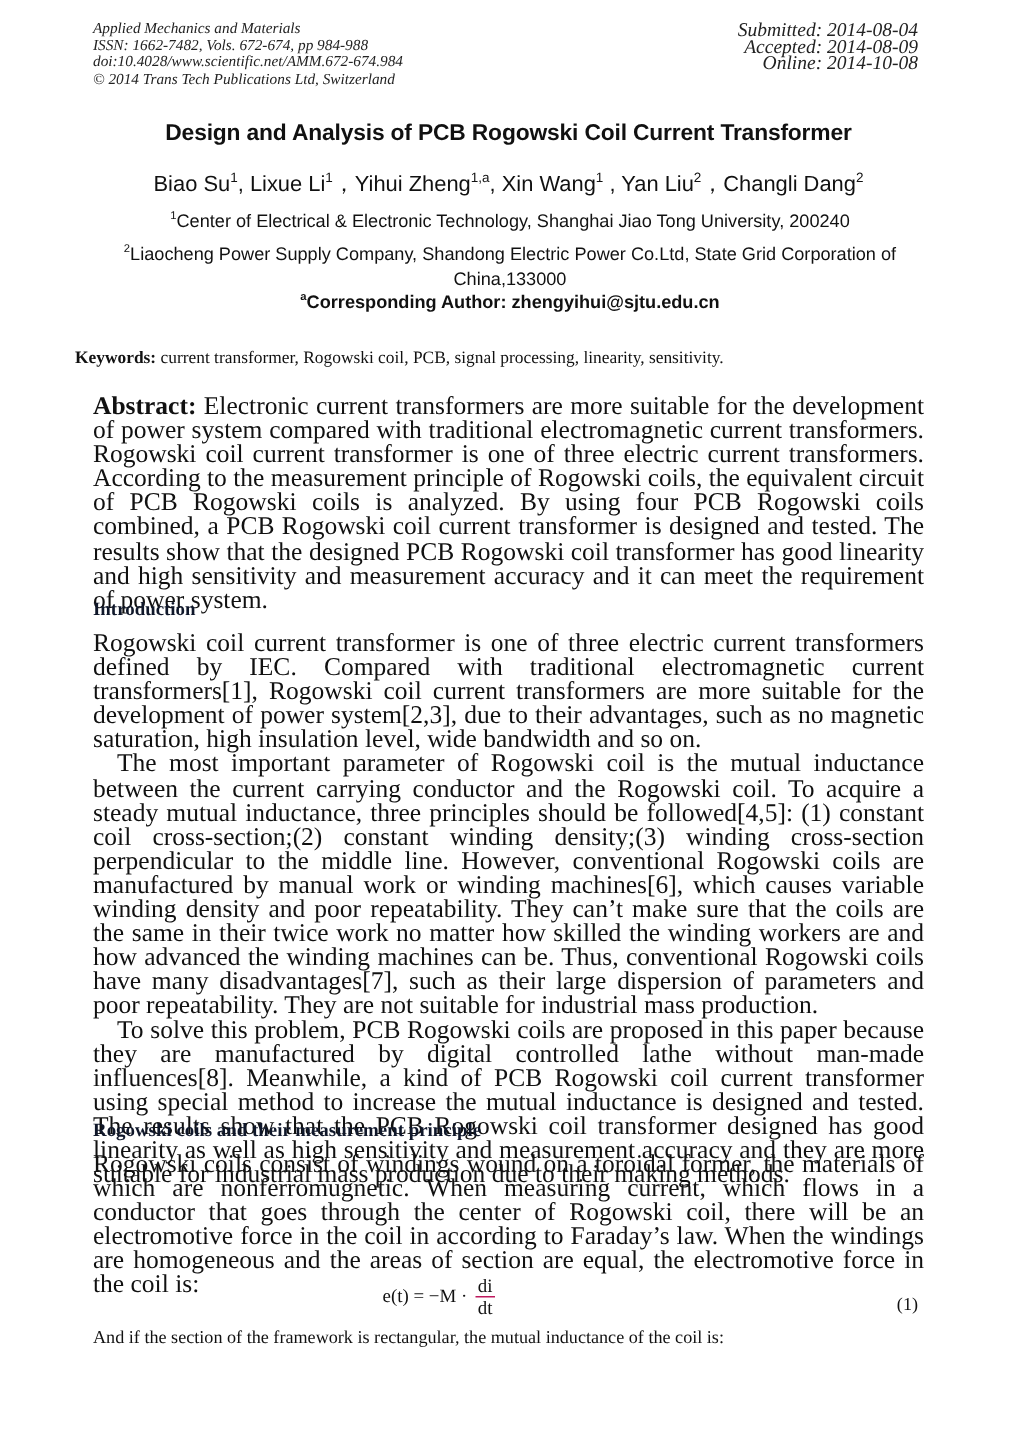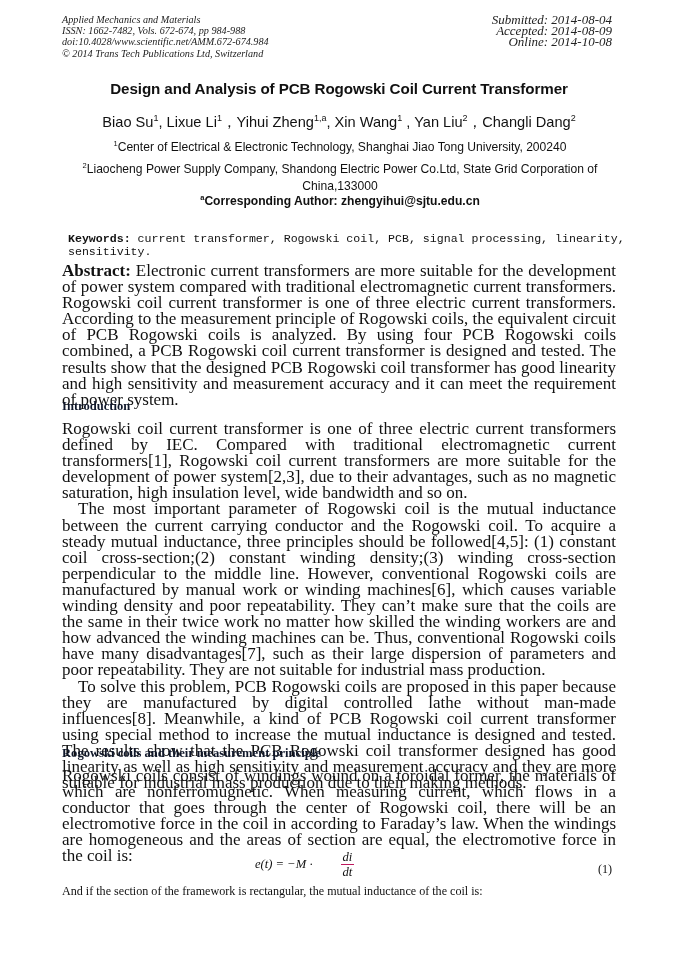--- a/index.html
+++ b/index.html
@@ -8,33 +8,33 @@
   .meta-left { position: absolute; left: 62px; top: 14px; font-family: "Liberation Serif", serif; font-style: italic; font-size: 10.2px; line-height: 11.2px; color: #222; }
   .meta-right { position: absolute; right: 66px; top: 14px; text-align: right; font-family: "Liberation Serif", serif; font-style: italic; font-size: 13px; line-height: 11.2px; color: #222; }
   .title { position: absolute; left: 0; width: 678px; top: 80px; text-align: center; font-family: "Liberation Sans", sans-serif; font-weight: bold; font-size: 15.2px; letter-spacing: -0.1px; color: #111; }
   .authors { position: absolute; left: 0; width: 678px; top: 113px; text-align: center; font-family: "Liberation Sans", sans-serif; font-size: 14.6px; color: #111; }
   .authors sup { font-size: 9px; vertical-align: 6px; line-height: 0; }
   .affil { position: absolute; left: 62px; width: 556px; text-align: center; font-family: "Liberation Sans", sans-serif; font-size: 12.1px; line-height: 19px; color: #111; }
   .affil sup { font-size: 7.5px; vertical-align: 5px; line-height: 0; }
   .aff1 { top: 138px; }
   .aff2 { top: 161px; line-height: 17px; }
   .aff3 { top: 192px; font-weight: bold; }
-  .keywords { position: absolute; left: 68px; top: 232px; font-family: Liberation Mono, monospace; font-size: 11.6px; color: #111; }
+  .keywords { position: absolute; left: 50px; top: 232px; font-family: Liberation Serif, serif; font-size: 11.6px; color: #111; }
   .keywords b { font-weight: bold; }
   .body-text { position: absolute; left: 62px; width: 554px; font-family: "Liberation Serif", serif; font-size: 17px; line-height: 16.1px; text-align: justify; color: #111; }
   .body-text p { margin: 0; }
   .indent { text-indent: 16px; }
   .abstract { top: 263px; }
   .abstract b { font-weight: bold; }
   .heading { position: absolute; left: 62px; font-family: "Liberation Serif", serif; font-weight: bold; font-size: 12.6px; color: #0f172a; }
   .h-intro { top: 399px; }
   .intro { top: 421px; }
   .h-rog { top: 746px; }
   .rog { top: 768px; }
-  .equation { position: absolute; left: 255px; top: 850px; font-family: "Liberation Serif", serif; font-style: italic; font-size: 12.6px; color: #111; display: flex; align-items: center; gap: 23px; }
+  .equation { position: absolute; left: 255px; top: 850px; font-family: "Liberation Serif", serif; font-size: 12.6px; color: #111; display: flex; align-items: center; }
   .frac { display: inline-flex; flex-direction: column; align-items: center; margin-left: 5px; }
   .frac .num { border-bottom: 1px solid #be185d; padding: 0 2px; line-height: 14px; }
   .frac .den { line-height: 14px; }
   .eq-num { position: absolute; right: 66px; top: 862px; font-family: "Liberation Serif", serif; font-size: 12.1px; color: #111; }
   .after-eq { position: absolute; left: 62px; top: 884px; font-family: "Liberation Serif", serif; font-size: 12.1px; color: #111; }
 </style>
 </head>
 <body>
 
 <div class="page">

